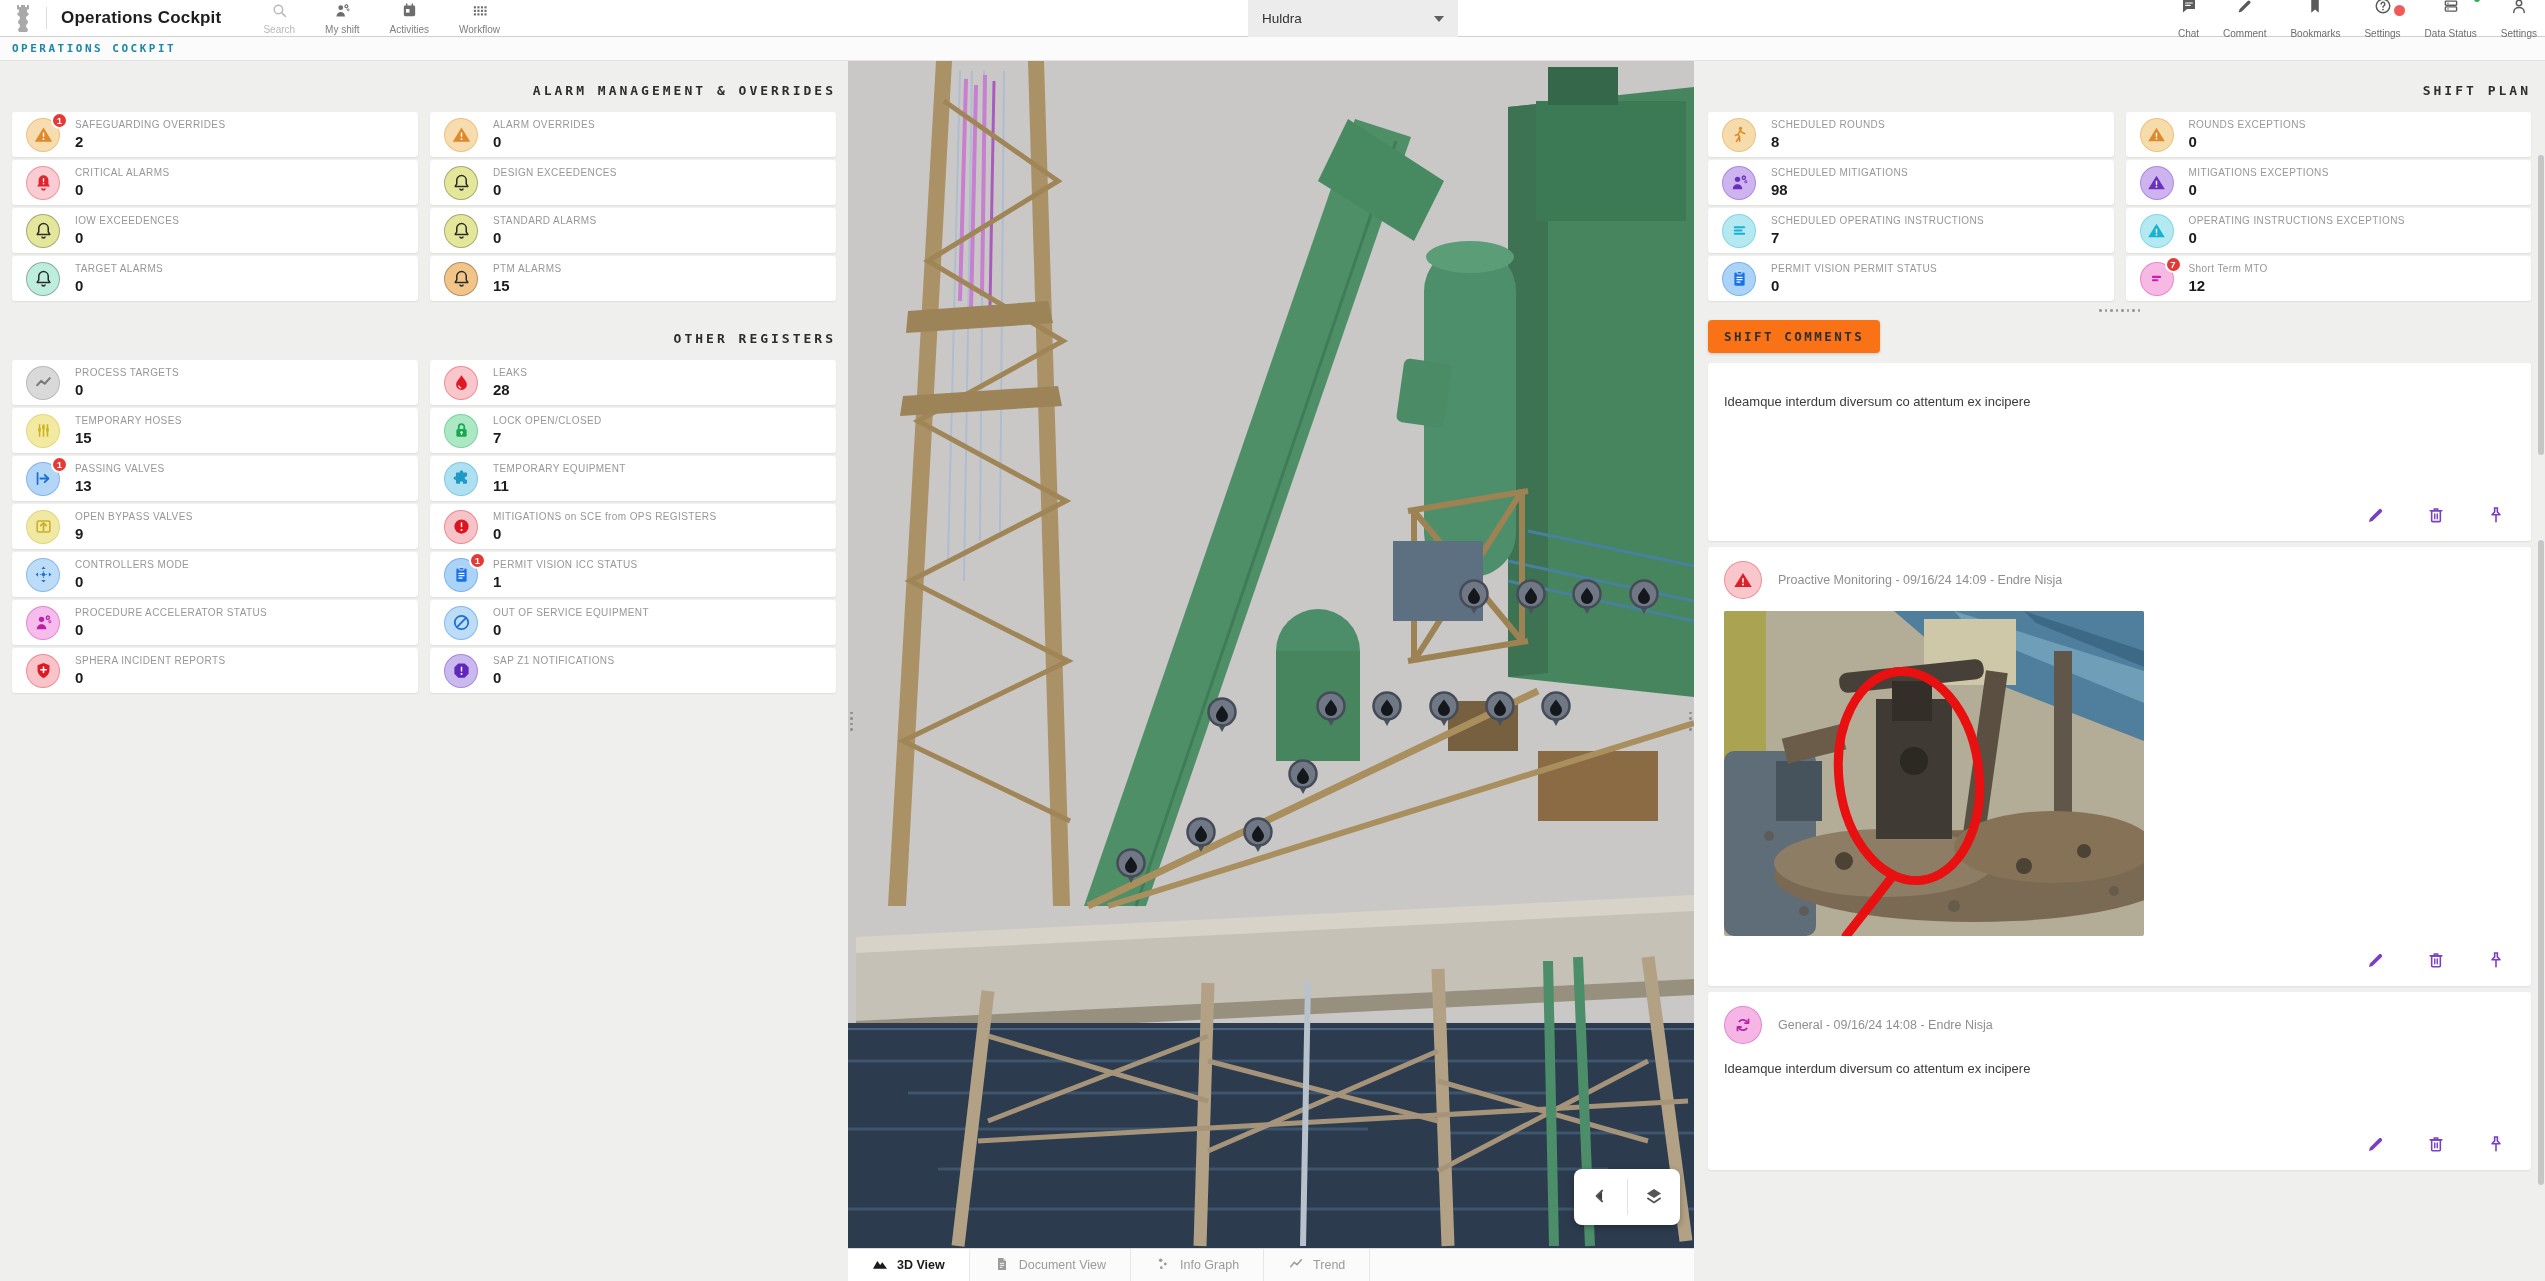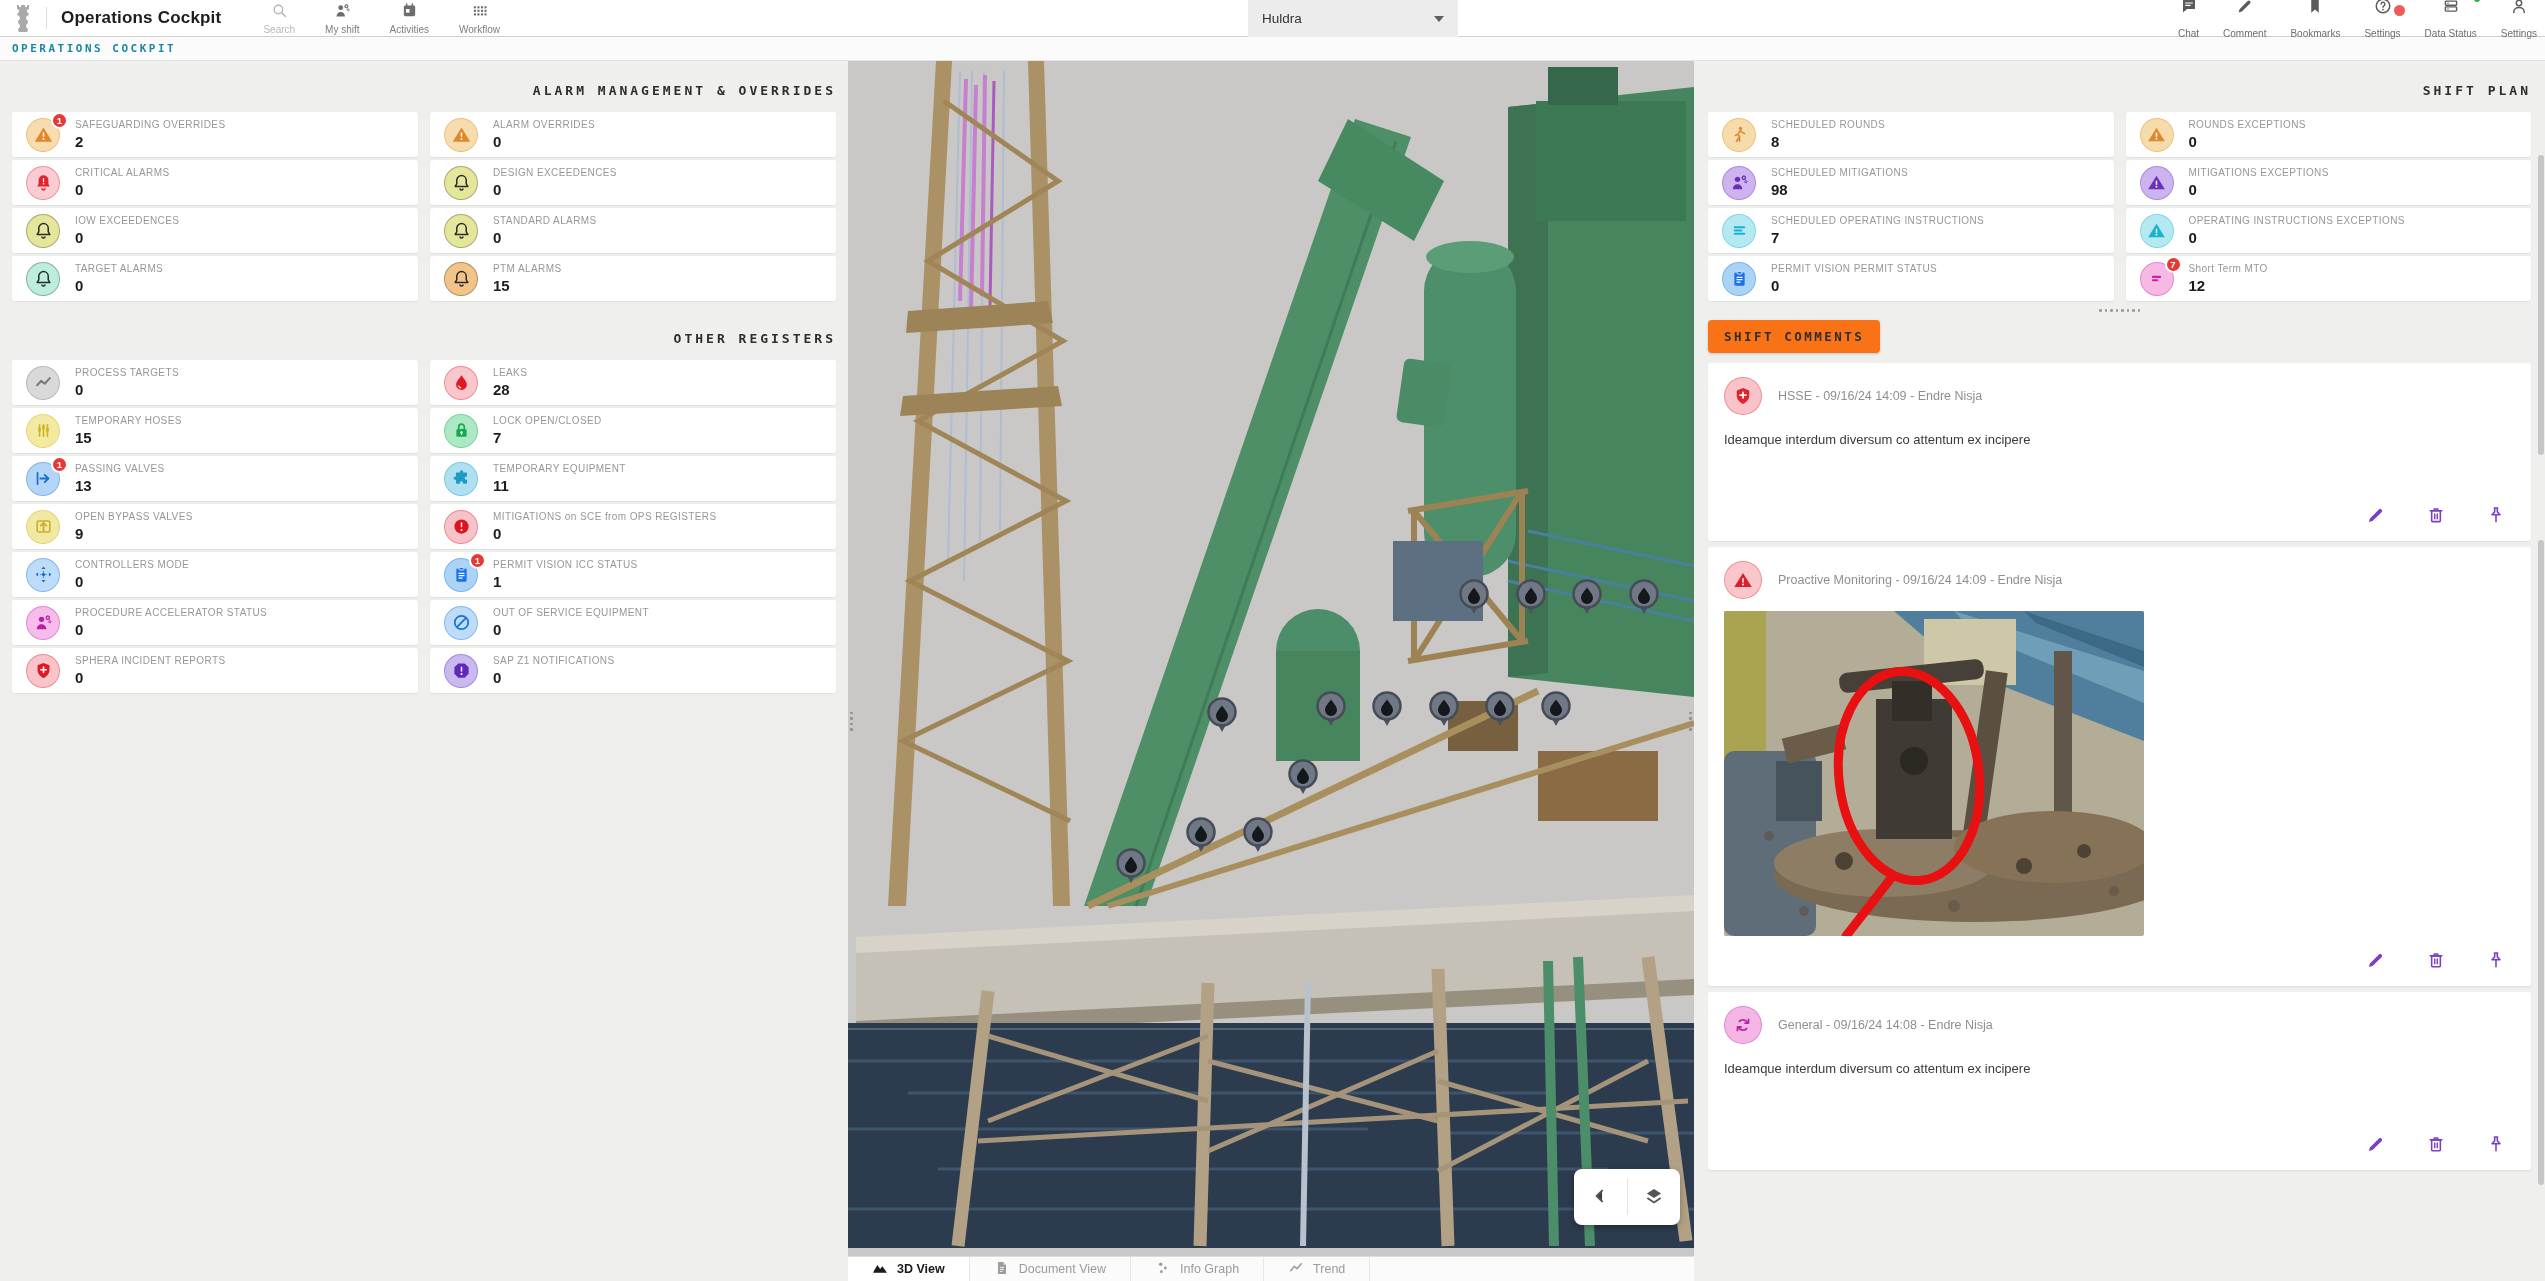--- a/index.html
+++ b/index.html
@@ -61,21 +61,21 @@
     overflow:hidden; text-overflow:ellipsis; }
   .stat-value { font-size:15px; color:#1c1c1c; font-weight:700; margin-top:2px; }
 
   
   .scene { position:absolute; left:0; top:0; width:846px; height:1187px; }
   .viewer-controls { position:absolute; right:14px; bottom:56px; width:106px; height:56px; background:#fff;
     border-radius:8px; box-shadow:0 2px 6px rgba(0,0,0,.3); display:flex; align-items:center; }
   .vc-btn { flex:1; height:100%; display:flex; align-items:center; justify-content:center; color:#555; }
   .vc-btn svg { width:20px; height:20px; }
   .vc-div { width:1px; height:36px; background:#e2e2e2; }
-  .viewer-tabs { position:absolute; left:0; right:0; bottom:0; height:25px; background:#fbfbfb;
+  .viewer-tabs { position:absolute; left:0; right:0; bottom:0; height:33px; background:#fbfbfb;
     border-top:1px solid #ddd; display:flex; }
   .vtab { display:flex; align-items:center; gap:9px; padding:0 24px; border-right:1px solid #e7e7e7;
     font-size:12.5px; color:#9b9b9b; cursor:pointer; }
   .vtab svg { width:16px; height:16px; }
   .vtab.active { background:#fff; color:#1b1b1b; font-weight:700; }
 
   .v-handle { position:absolute; top:630px; width:7px; height:60px; display:flex; flex-direction:column;
     align-items:center; justify-content:center; gap:3px; cursor:col-resize; }
   .v-handle i { width:2.5px; height:2.5px; border-radius:50%; background:#8f8f8f; }
   .vh-left { left:0; } .vh-right { right:0; }
@@ -879,29 +879,20 @@
         <i></i>
         <i></i>
         <i></i>
         <i></i>
         <i></i>
         <i></i>
       </div>
     <div class="sc-tab">SHIFT COMMENTS</div>
     <div class="comments" id="comments">
         <article class="comment-card">
-    <header class="c-header">
-      <span class="c-icon" style="background: rgb(248, 195, 201); color: rgb(224, 36, 46); border-color: rgba(224, 36, 46, 0.333);">
-              <svg viewBox="0 0 24 24" fill="none">
-                <path d="M12 2.5l7.5 2.8v6c0 4.8-3.2 8-7.5 10.2C7.7 19.3 4.5 16.1 4.5 11.3v-6Z" fill="currentColor"></path>
-                <path d="M12 7.5v7M8.5 11h7" stroke="#fff" stroke-width="2" stroke-linecap="round"></path>
-              </svg>
-            </span>
-      <span class="c-head">HSSE - 09/16/24 14:09 - Endre Nisja</span>
-    </header>
     <p class="c-body">Ideamque interdum diversum co attentum ex incipere</p>
 
     <div class="c-actions">
       <button><span><svg viewBox="0 0 24 24" fill="none">
                   <path d="M3.5 20.5l1.2-4.3L15.5 5.4a2.1 2.1 0 0 1 3 0l.2.2a2.1 2.1 0 0 1 0 3L7.8 19.3Z" fill="currentColor"></path>
                 </svg></span></button>
       <button><span><svg viewBox="0 0 24 24" fill="none">
                   <path d="M5 7h14M10 7V4.8h4V7" stroke="currentColor" stroke-width="1.9" stroke-linecap="round"></path>
                   <rect x="6.8" y="7" width="10.4" height="13" rx="1.2" stroke="currentColor" stroke-width="1.9"></rect>
                   <path d="M10.5 10.8v5.8M13.5 10.8v5.8" stroke="currentColor" stroke-width="1.7" stroke-linecap="round"></path>

